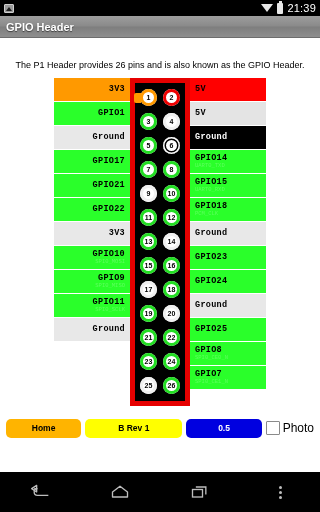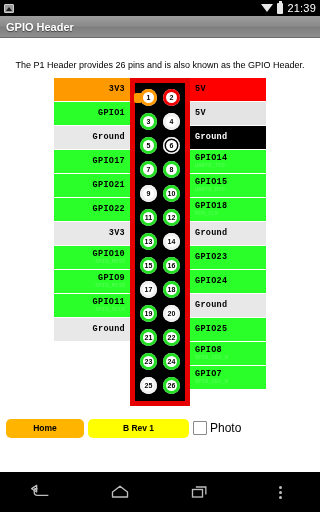--- a/index.html
+++ b/index.html
@@ -410,20 +410,21 @@
           <span>GPIO7</span>
           <span class="sub">SPI0_CE1_N</span>
         </div>
       </div>
   </div>
 
 
   <div class="buttonbar">
     <div class="btn btn-home">Home</div>
     <div class="btn btn-rev">B Rev 1</div>
+    <div class="btn btn-ver">0.5</div>
     <div class="chkwrap">
       <span class="chkbox"></span>
       <span class="chklabel">Photo</span>
     </div>
   </div>
 </div>
 
 <div class="navbar">
   <div class="nav-ic">
     <svg class="nav-back" viewBox="0 0 24 20">

